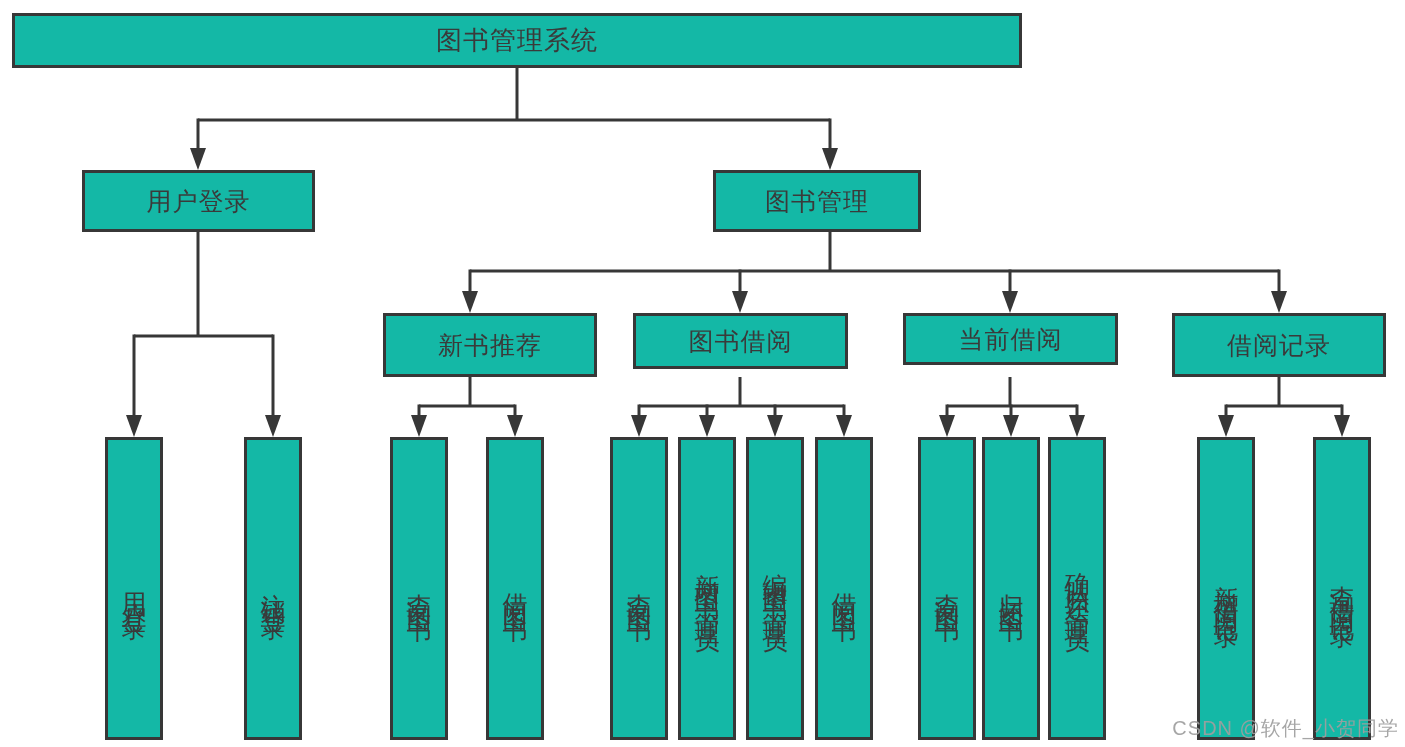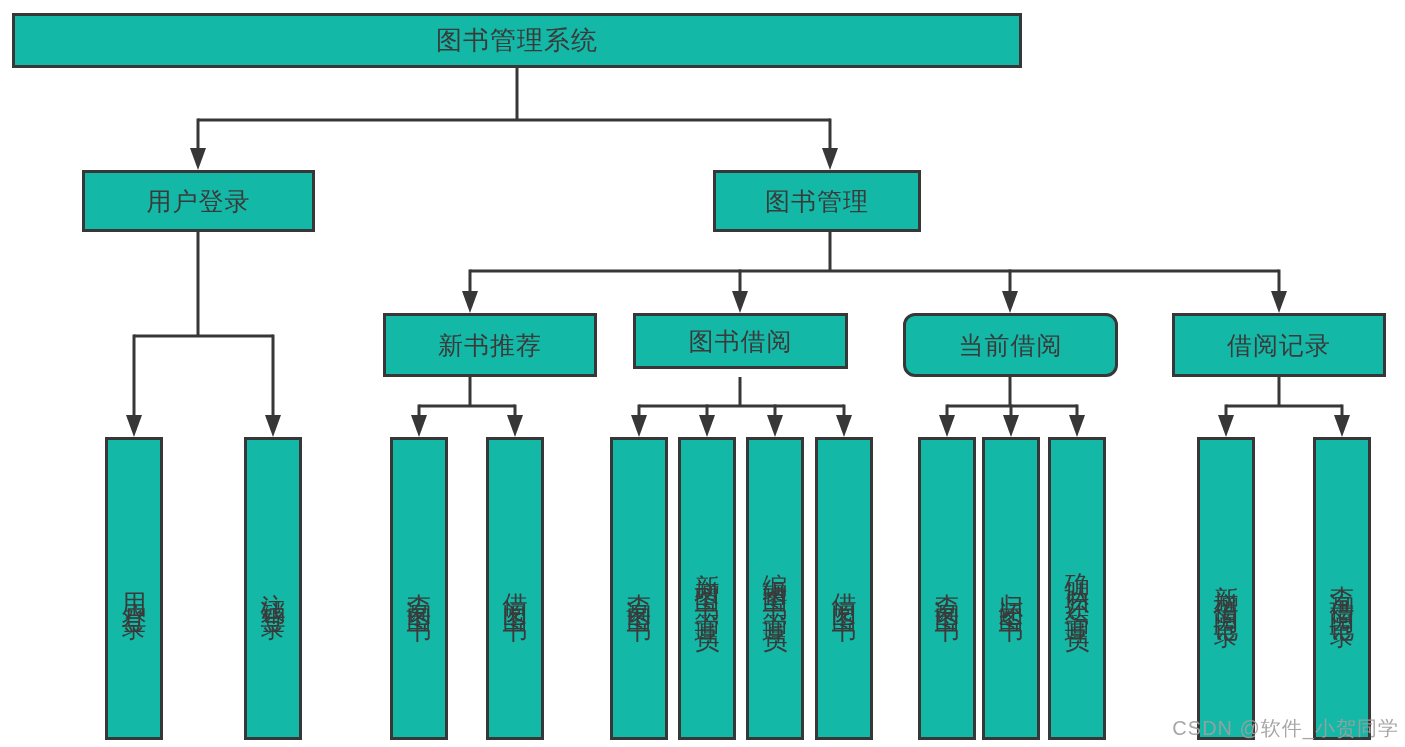--- a/index.html
+++ b/index.html
@@ -123,21 +123,21 @@
   <div class="node" style="left:713px; top:170px; width:208px; height:62px;">
     <span class="h-label">图书管理</span>
   </div>
 
   <div class="node" style="left:363px; top:313px; width:214px; height:64px;margin-left:20px;">
     <span class="h-label">新书推荐</span>
   </div>
   <div class="node" style="left:633px; top:313px; width:215px; height:56px;">
     <span class="h-label">图书借阅</span>
   </div>
-  <div class="node" style="left:903px; top:313px; width:215px; height:64px;border-radius:12px;">
+  <div class="node" style="left:903px; top:313px; width:215px; height:52px;">
     <span class="h-label">当前借阅</span>
   </div>
   <div class="node" style="left:1172px; top:313px; width:214px; height:64px;">
     <span class="h-label">借阅记录</span>
   </div>
 
   <div class="node" style="left:105px; top:437px; width:58px; height:303px;">
     <span class="v-label">用户登录</span>
   </div>
   <div class="node" style="left:244px; top:437px; width:58px; height:303px;">

